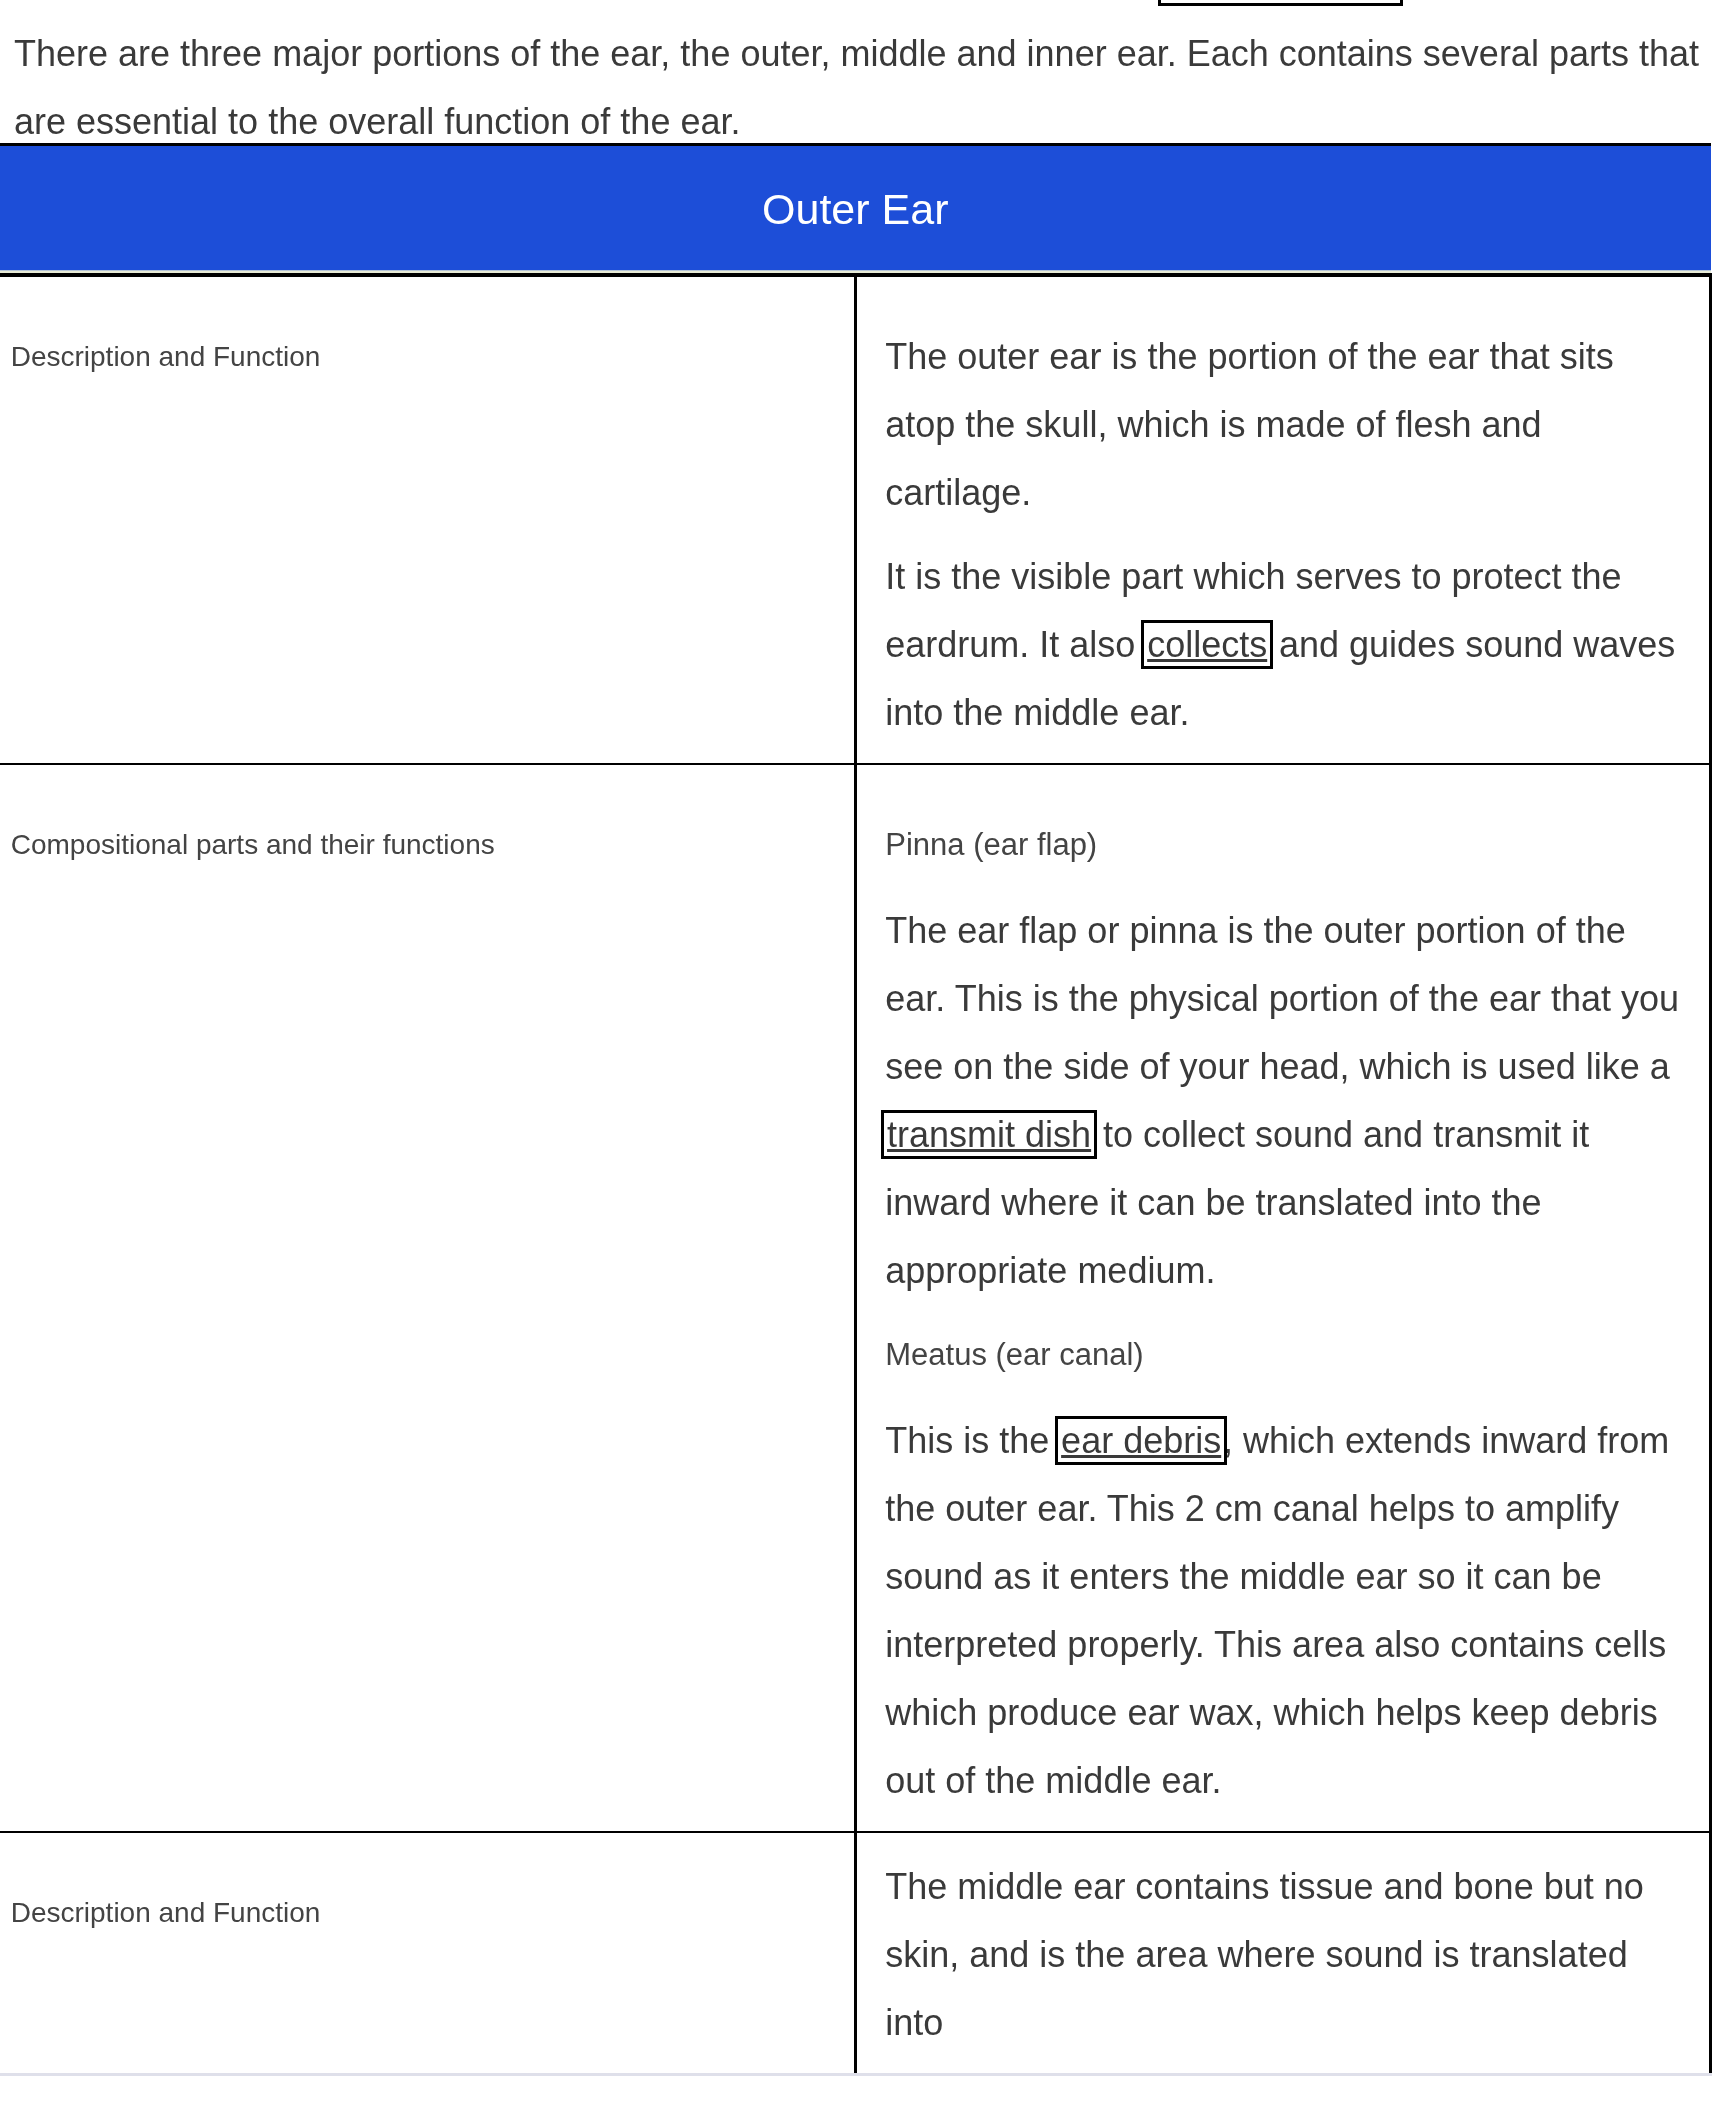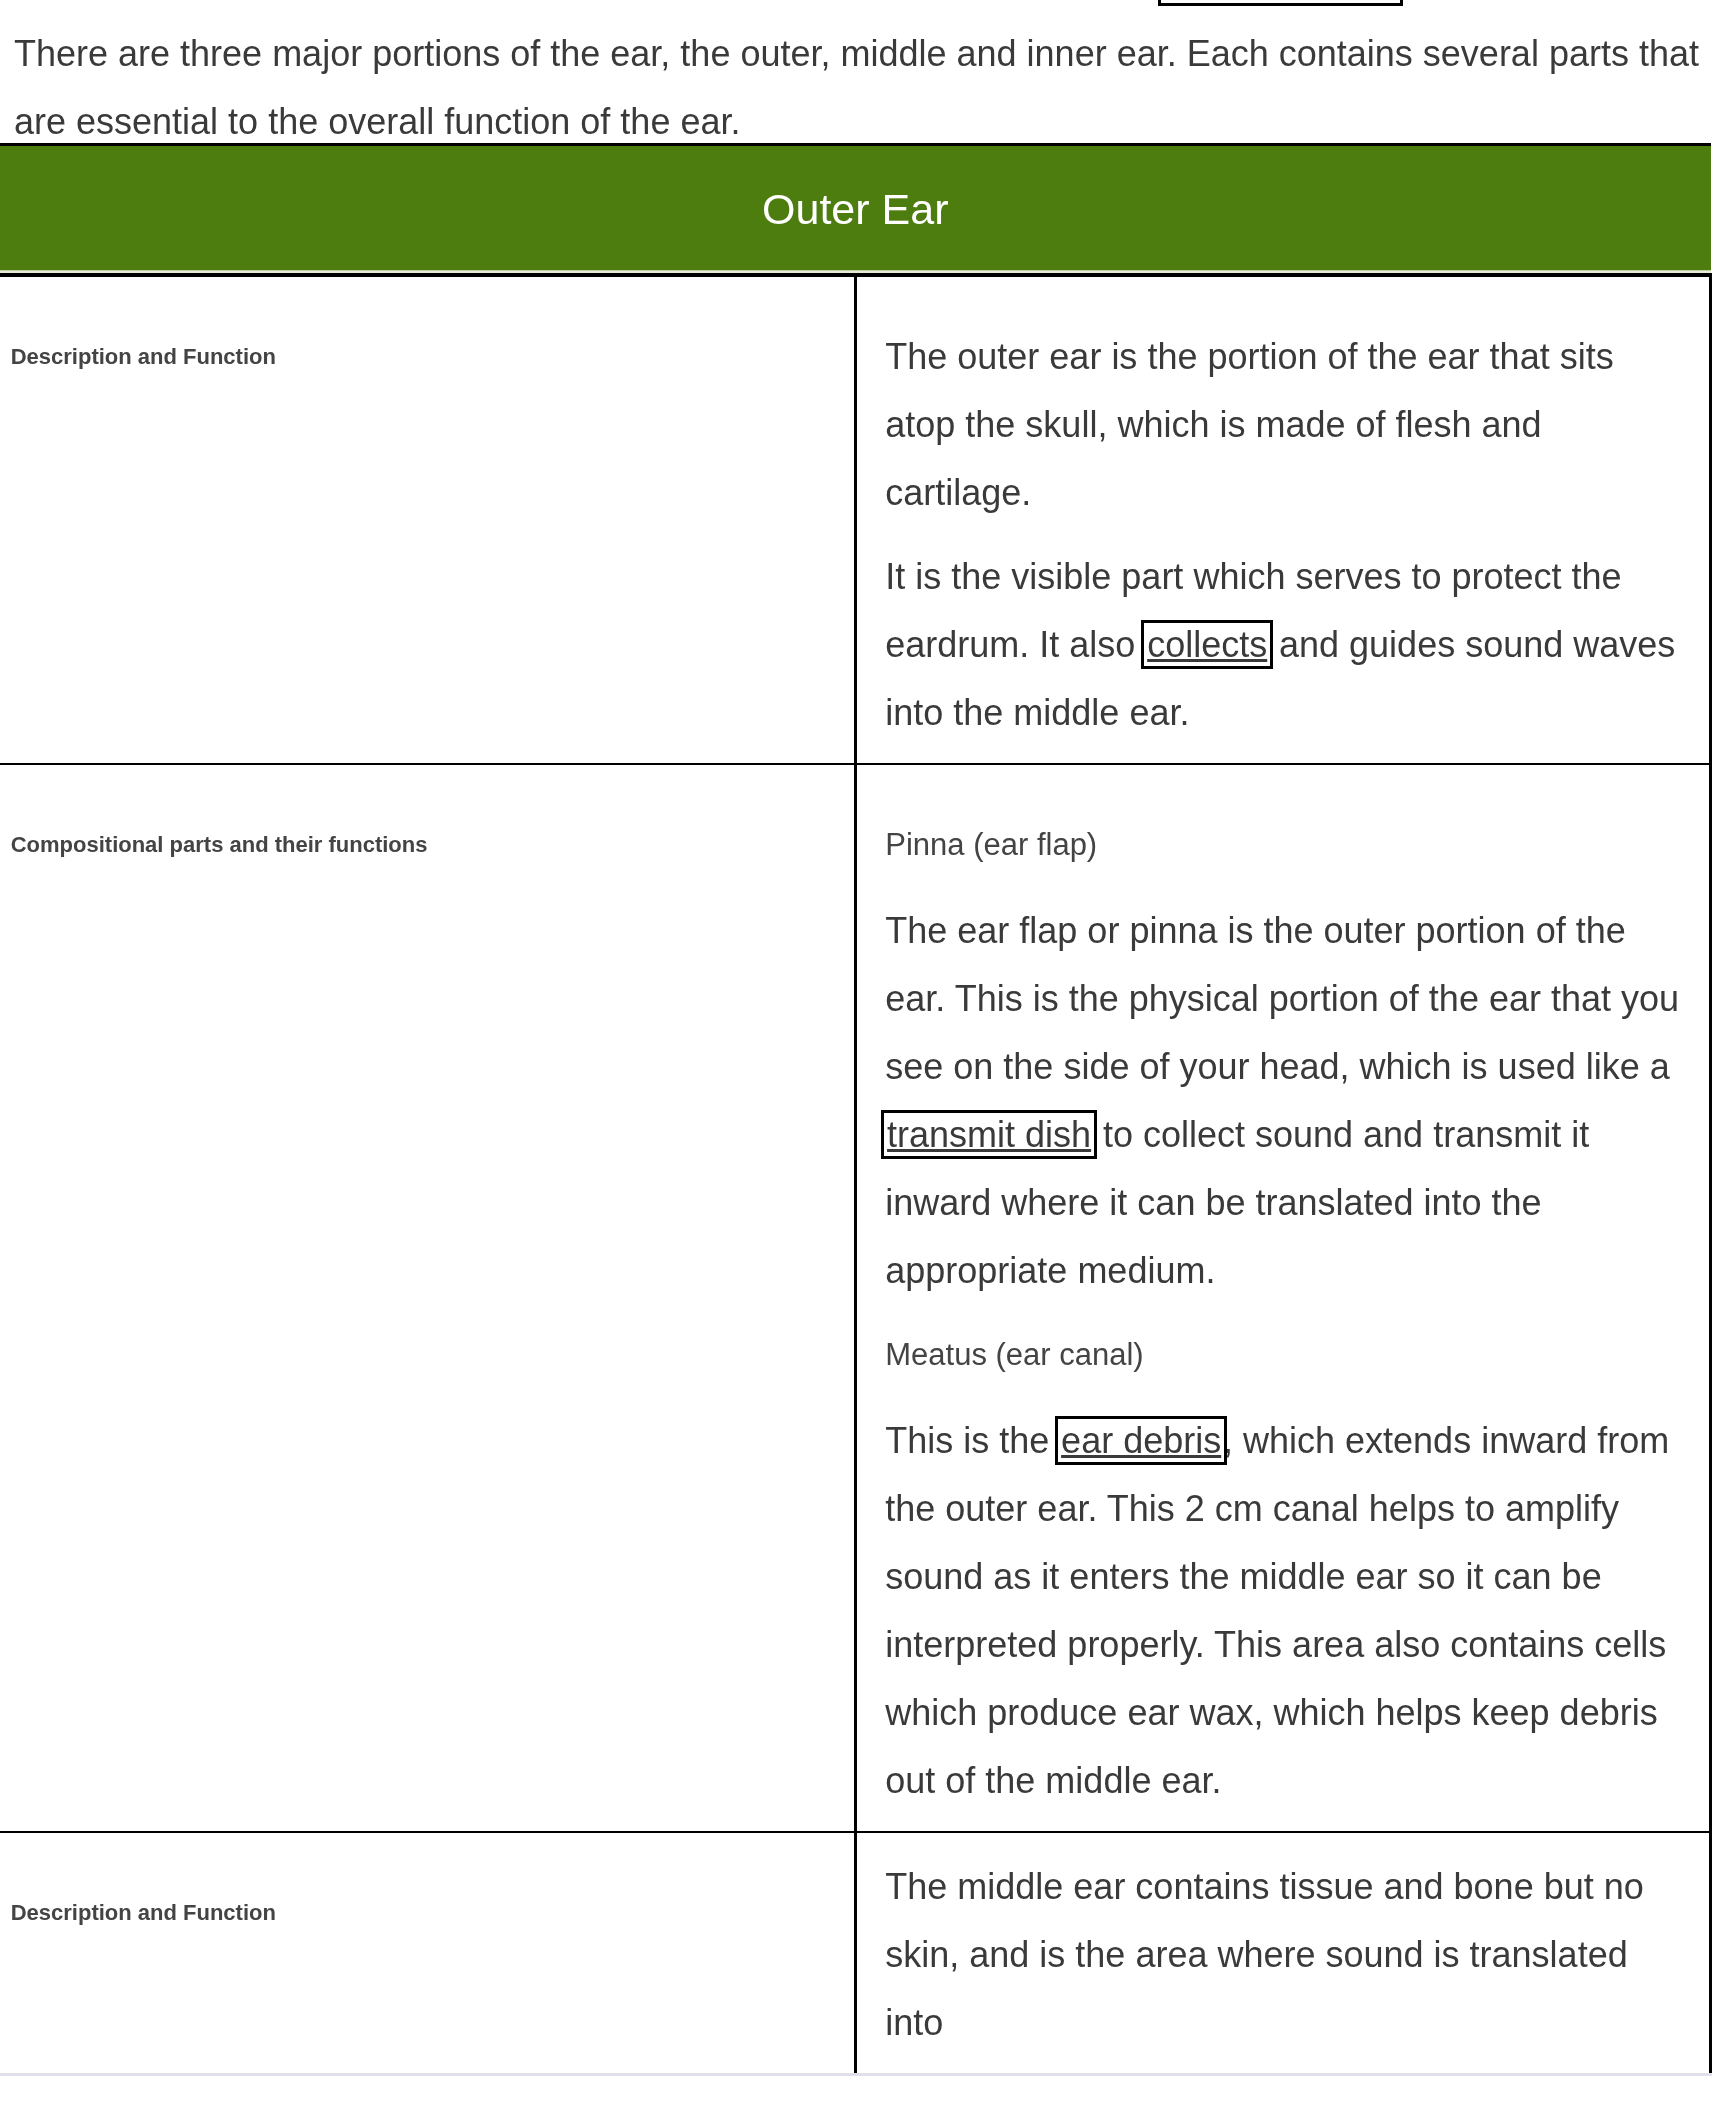--- a/index.html
+++ b/index.html
@@ -17,30 +17,30 @@
     .intro {
       position: absolute; left: 14px; top: 19.6px; width: 1693px;
       font-size: 36px; line-height: 68px; margin: 0;
     }
     .tbl {
       position: absolute; left: 0; top: 143px; width: 1712px;
       border-collapse: collapse; table-layout: fixed;
     }
     .tbl td { vertical-align: top; padding: 0; }
     .band {
-      background: #4d7c0f; color: #ffffff; text-align: center;
+      background: #1d4ed8; color: #ffffff; text-align: center;
       font-size: 43px; font-weight: normal;
       border-top: 3.6px solid #000; border-bottom: 4.5px solid #000;
       box-shadow: inset 0 -2.7px 0 #e8ecd7;
     }
     .band.outer { height: 127px; line-height: 127px; }
     .band.middle { height: 168px; line-height: 168px; }
     .lab {
       width: 315px; border-right: 3.6px solid #000; border-bottom: 2.7px solid #000;
-      font-weight: bold; font-size: 22px; line-height: 68px; color: #444;
+      font-weight: normal; font-size: 28px; line-height: 68px; color: #444;
       padding: 46px 0 0 10.7px !important; box-sizing: border-box;
     }
     .cnt {
       border-right: 3.6px solid #000; border-bottom: 2.7px solid #000;
       padding: 46px 25px 0 28.5px !important; font-size: 36px; line-height: 68px;
     }
     .cnt p { margin: 0 0 16px 0; }
     .cnt .sub { font-weight: normal; font-size: 31px; color: #444; margin: 0 0 18px 0; }
     a.lnk {
       color: #3a3a3a; text-decoration: underline; text-decoration-thickness: 2.7px;

